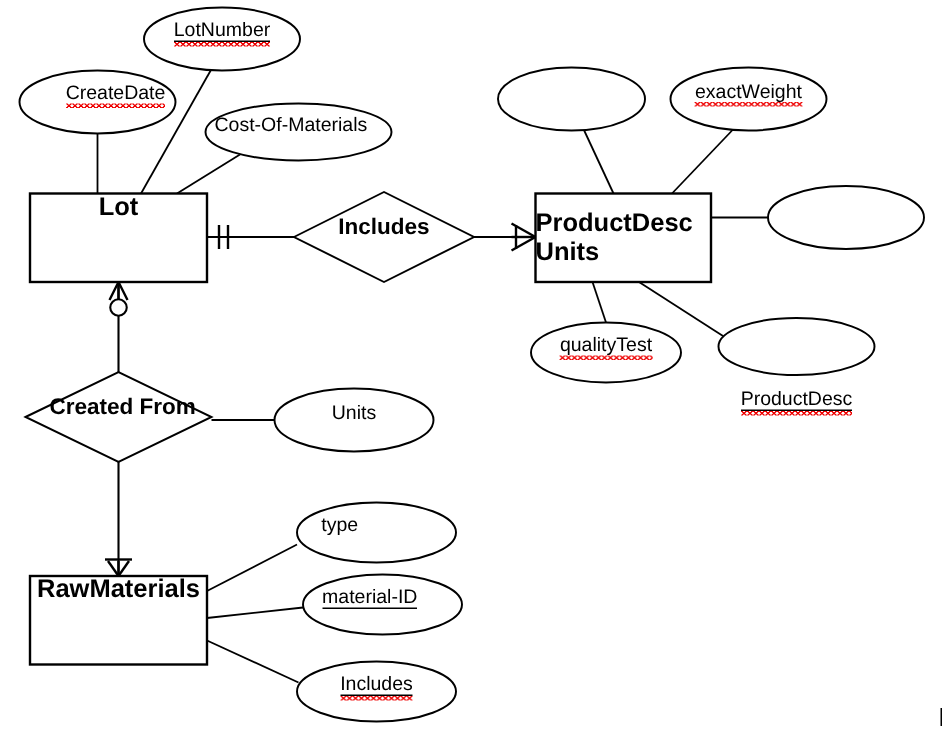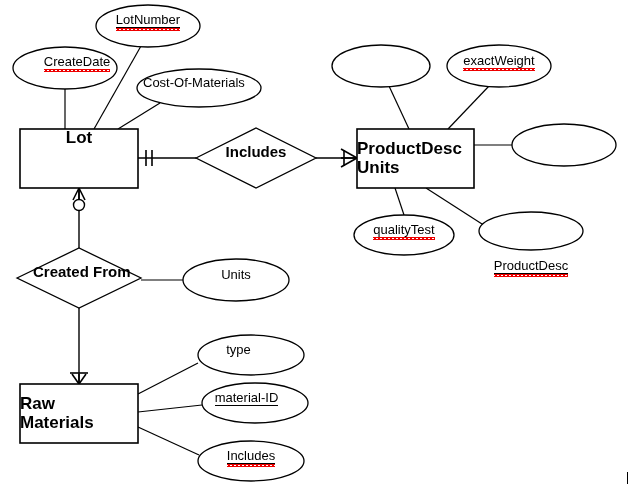--- a/index.html
+++ b/index.html
@@ -163,21 +163,21 @@
 
   <div class="node-label entity-label" style="left:20px; top:129px; width:118px; height:59px;">
     <span>Lot</span>
   </div>
 
   <div class="node-label entity-label" style="left:357px; top:129px; width:117px; height:59px; flex-direction:column;">
     <span>ProductDesc</span>
     <span>Units</span>
   </div>
 
-  <div class="node-label entity-label" style="left:20px; top:384px; width:118px; height:59px; flex-direction:column;border-radius:10px;">
+  <div class="node-label entity-label" style="left:20px; top:384px; width:118px; height:59px; flex-direction:row;border-radius:10px;">
     <span>Raw</span>
     <span>Materials</span>
   </div>
 
   <div class="node-label rel-label" style="left:196px; top:144px; width:120px; height:28px;">
     <span>Includes</span>
   </div>
 
   <div class="node-label rel-label" style="left:19px; top:264px; width:124px; height:28px; justify-content:flex-start; padding-left:14px; box-sizing:border-box;">
     <span>Created From</span>
@@ -206,21 +206,21 @@
   </div>
 
   <div class="node-label attr-label" style="left:354px; top:223px; width:100px; height:24px;">
     <span class="txt misspelled">qualityTest</span>
   </div>
 
   <div class="node-label attr-label" style="left:183px; top:268px; width:106px; height:24px;">
     <span class="txt">Units</span>
   </div>
 
-  <div class="node-label attr-label" style="left:196px; top:343px; width:85px; height:24px;">
+  <div class="node-label attr-label" style="left:184px; top:343px; width:85px; height:24px;">
     <span class="txt">type</span>
   </div>
 
   <div class="node-label attr-label" style="left:202px; top:391px; width:89px; height:24px;">
     <span class="txt key">material-ID</span>
   </div>
 
   <div class="node-label attr-label" style="left:198px; top:449px; width:106px; height:24px;">
     <span class="txt key misspelled">Includes</span>
   </div>

